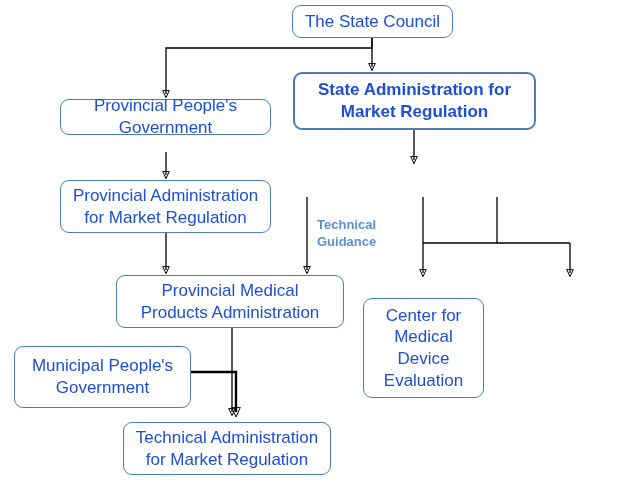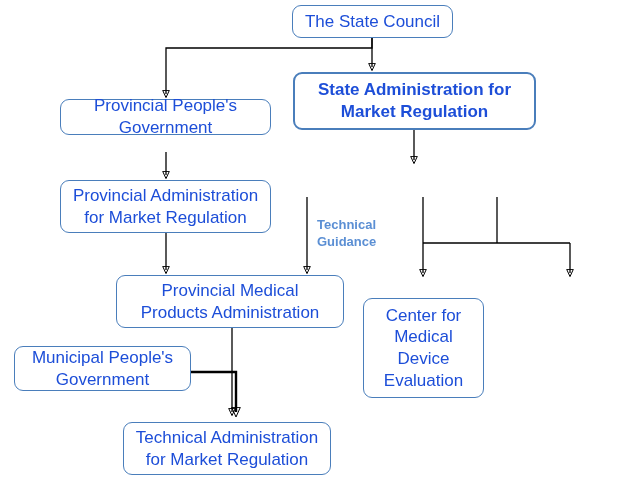--- a/index.html
+++ b/index.html
@@ -129,21 +129,21 @@
   </div>
 
   <div class="node" style="left:363px; top:278px; width:121px; height:100px;margin-top:20px;">
     <span class="label">Center for
 Medical
 Device
 Evaluation</span>
   </div>
 
 
-  <div class="node" style="left:14px; top:346px; width:177px; height:45px;">
+  <div class="node" style="left:14px; top:346px; width:177px; height:62px;">
     <span class="label">Municipal People's
 Government</span>
   </div>
 
   <div class="node" style="left:123px; top:422px; width:208px; height:53px;">
     <span class="label">Technical Administration
 for Market Regulation</span>
   </div>
 
   <div class="tag" style="left:317px; top:217px;">Technical

